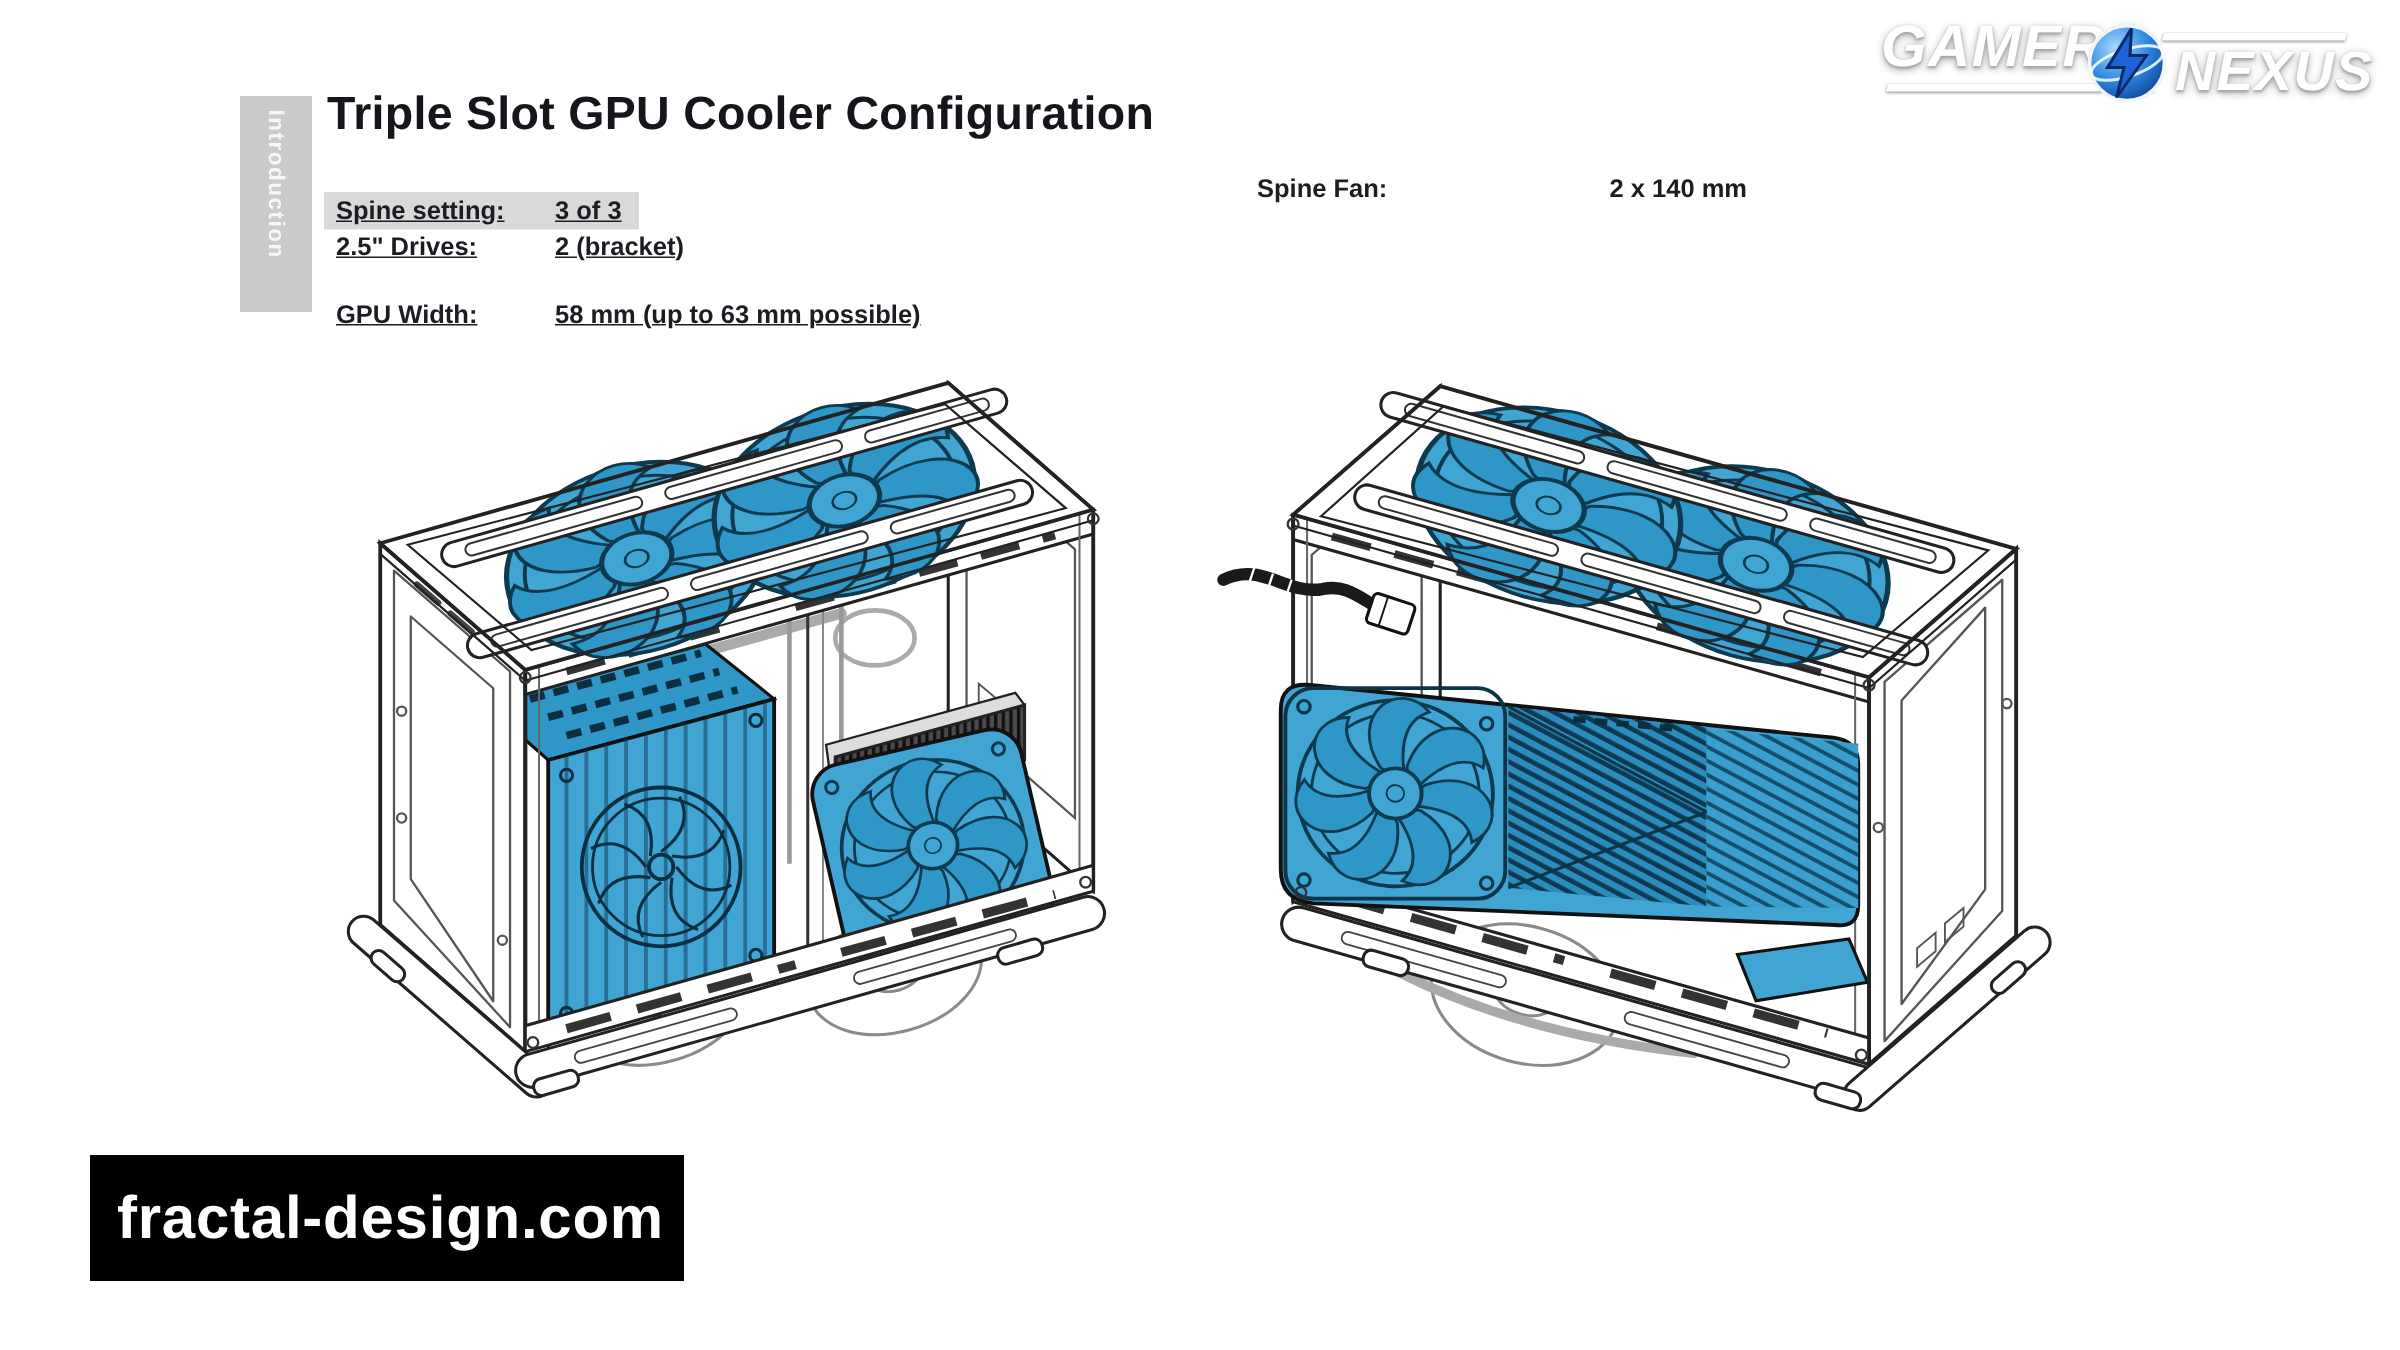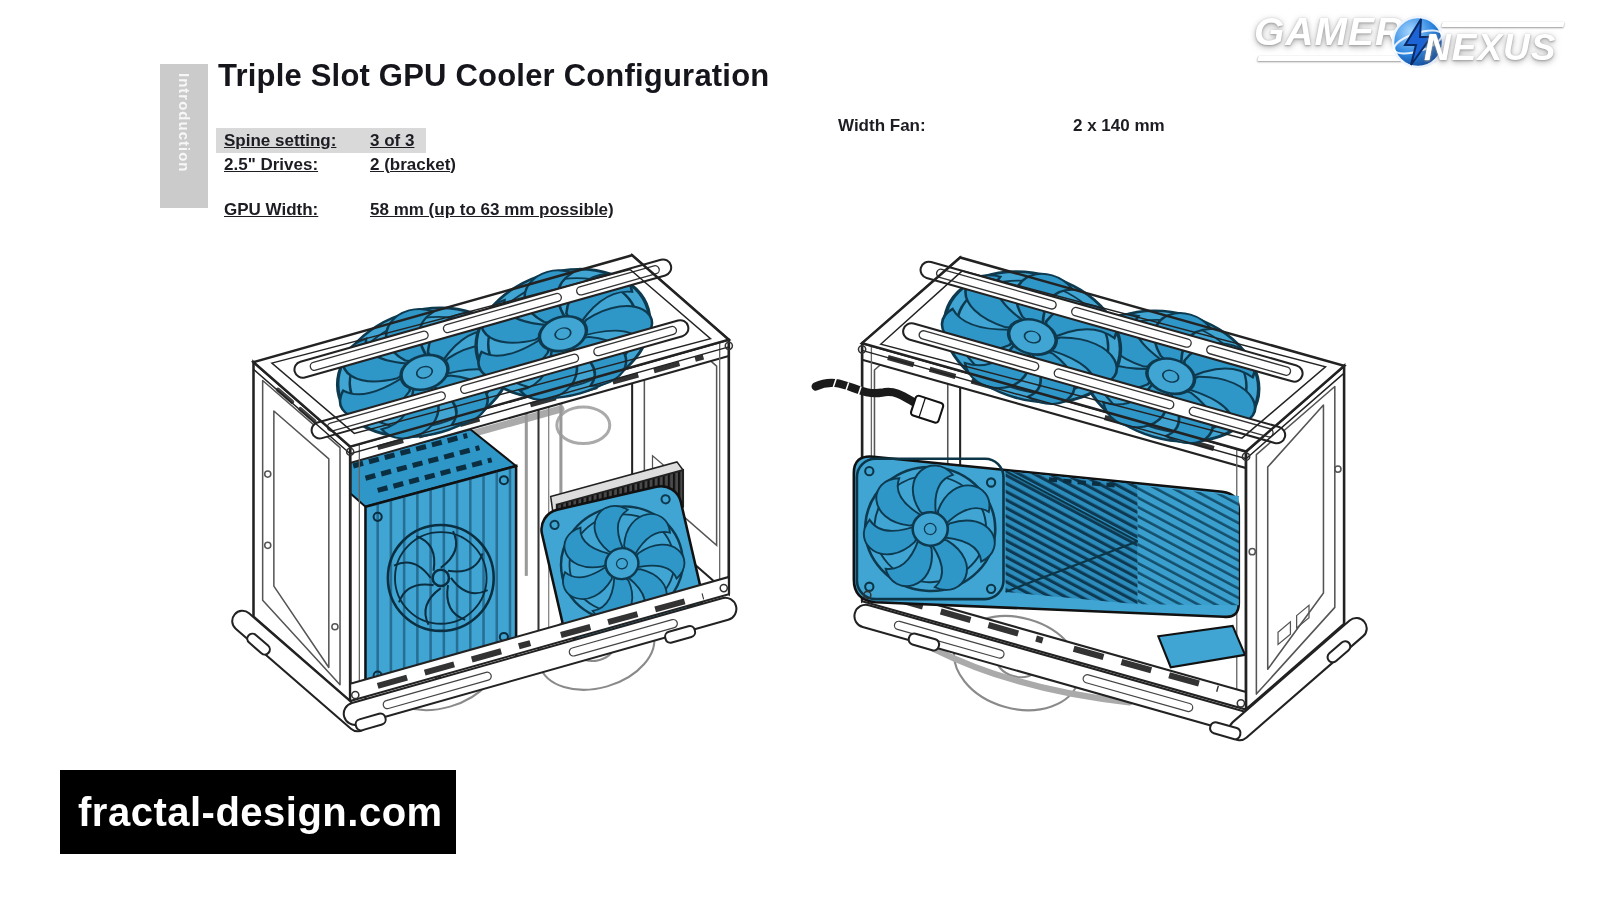--- a/index.html
+++ b/index.html
@@ -3,21 +3,21 @@
 <meta charset="utf-8">
 <style>
   html,body{margin:0;padding:0;background:#fff;}
   .slide{position:relative;width:1600px;height:900px;background:#ffffff;overflow:hidden;
          font-family:"Liberation Sans",sans-serif;}
   
   .gn{position:absolute;left:1252px;top:10px;width:312px;height:68px;}
   .gn-word{position:absolute;font-weight:700;font-style:italic;color:#ffffff;letter-spacing:1px;
            text-shadow:0 0 1px #cfcfcf,0 1px 2px #9a9a9a,0 2px 6px rgba(110,110,110,.6);white-space:nowrap;}
   .gn-gamers{left:2px;top:0px;font-size:39px;}
-  .gn-nexus{left:172px;top:17px;font-size:37px;}
+  .gn-nexus{left:198px;top:17px;font-size:37px;}
   .gn-bar{position:absolute;background:#ffffff;height:5px;transform:skewX(-14deg);
           box-shadow:0 1px 2px #9a9a9a,0 0 1px #cfcfcf;}
   .gn-underline{left:6px;top:46px;width:178px;}
   .gn-overline{left:190px;top:12px;width:122px;}
   .gn-globe{position:absolute;left:138px;top:4px;}
   
   .intro-tab{position:absolute;left:160px;top:64px;width:48px;height:144px;background:#cbcbcb;
              display:flex;justify-content:center;}
   .intro-tab span{writing-mode:vertical-rl;color:#f7f7f7;font-size:15px;font-weight:700;
                   letter-spacing:1px;padding-top:9px;}
@@ -82,21 +82,21 @@
     </div>
     <div class="spec-gap"></div>
     <div class="spec-row">
       <span class="spec-label">GPU Width:</span>
       <span class="spec-value">58 mm (up to 63 mm possible)</span>
     </div>
   </div>
 
   <div class="specs specs-right">
     <div class="spec-row">
-      <span class="spec-label">Width Fan:</span>
+      <span class="spec-label">Spine Fan:</span>
       <span class="spec-value">2 x 140 mm</span>
     </div>
   </div>
 
   <svg id="case-left" class="illus" viewBox="0 0 560 560">
     <defs>
       <g id="bladeA">
           <path d="M10,-30 C28,-95 95,-82 88,-34 C60,-50 32,-22 14,2 Z" fill="#2f96c8" stroke="#0e3a50" stroke-width="3"></path>
         </g>
       <g id="fanA">

